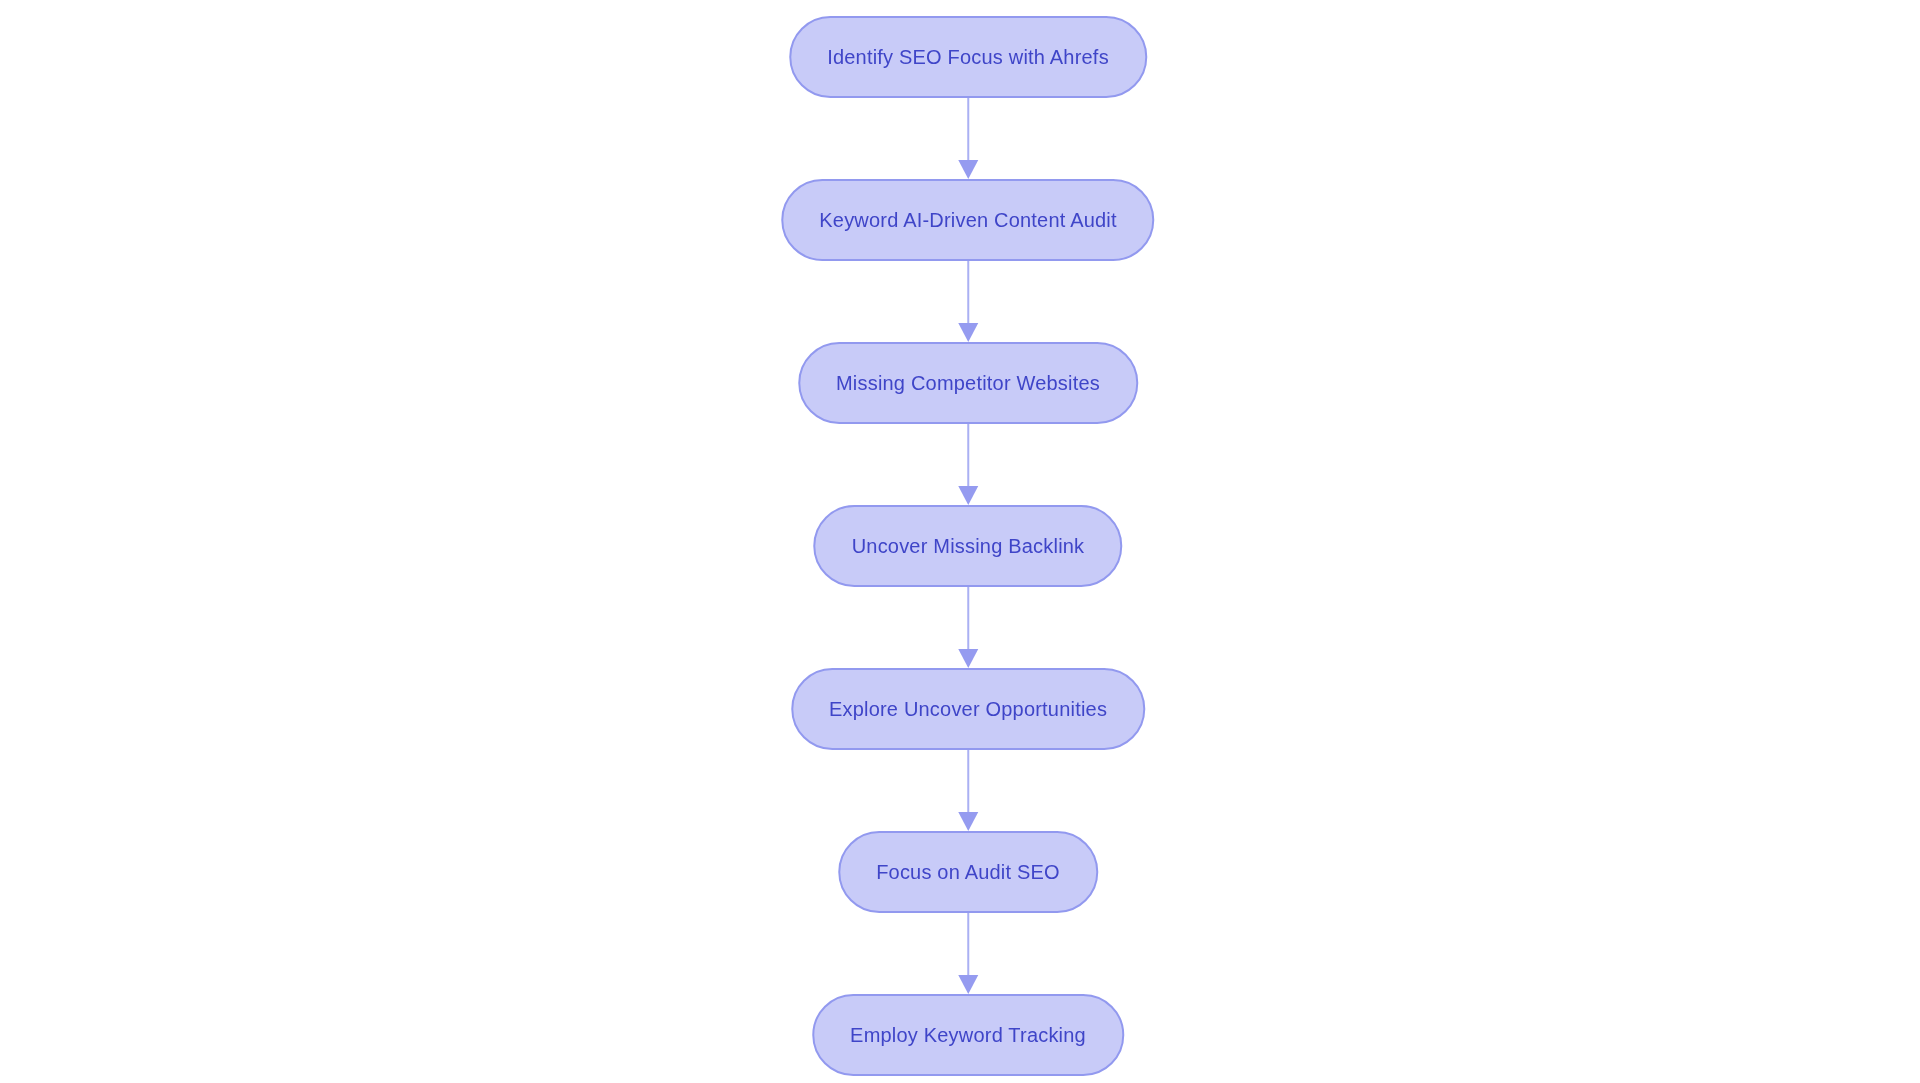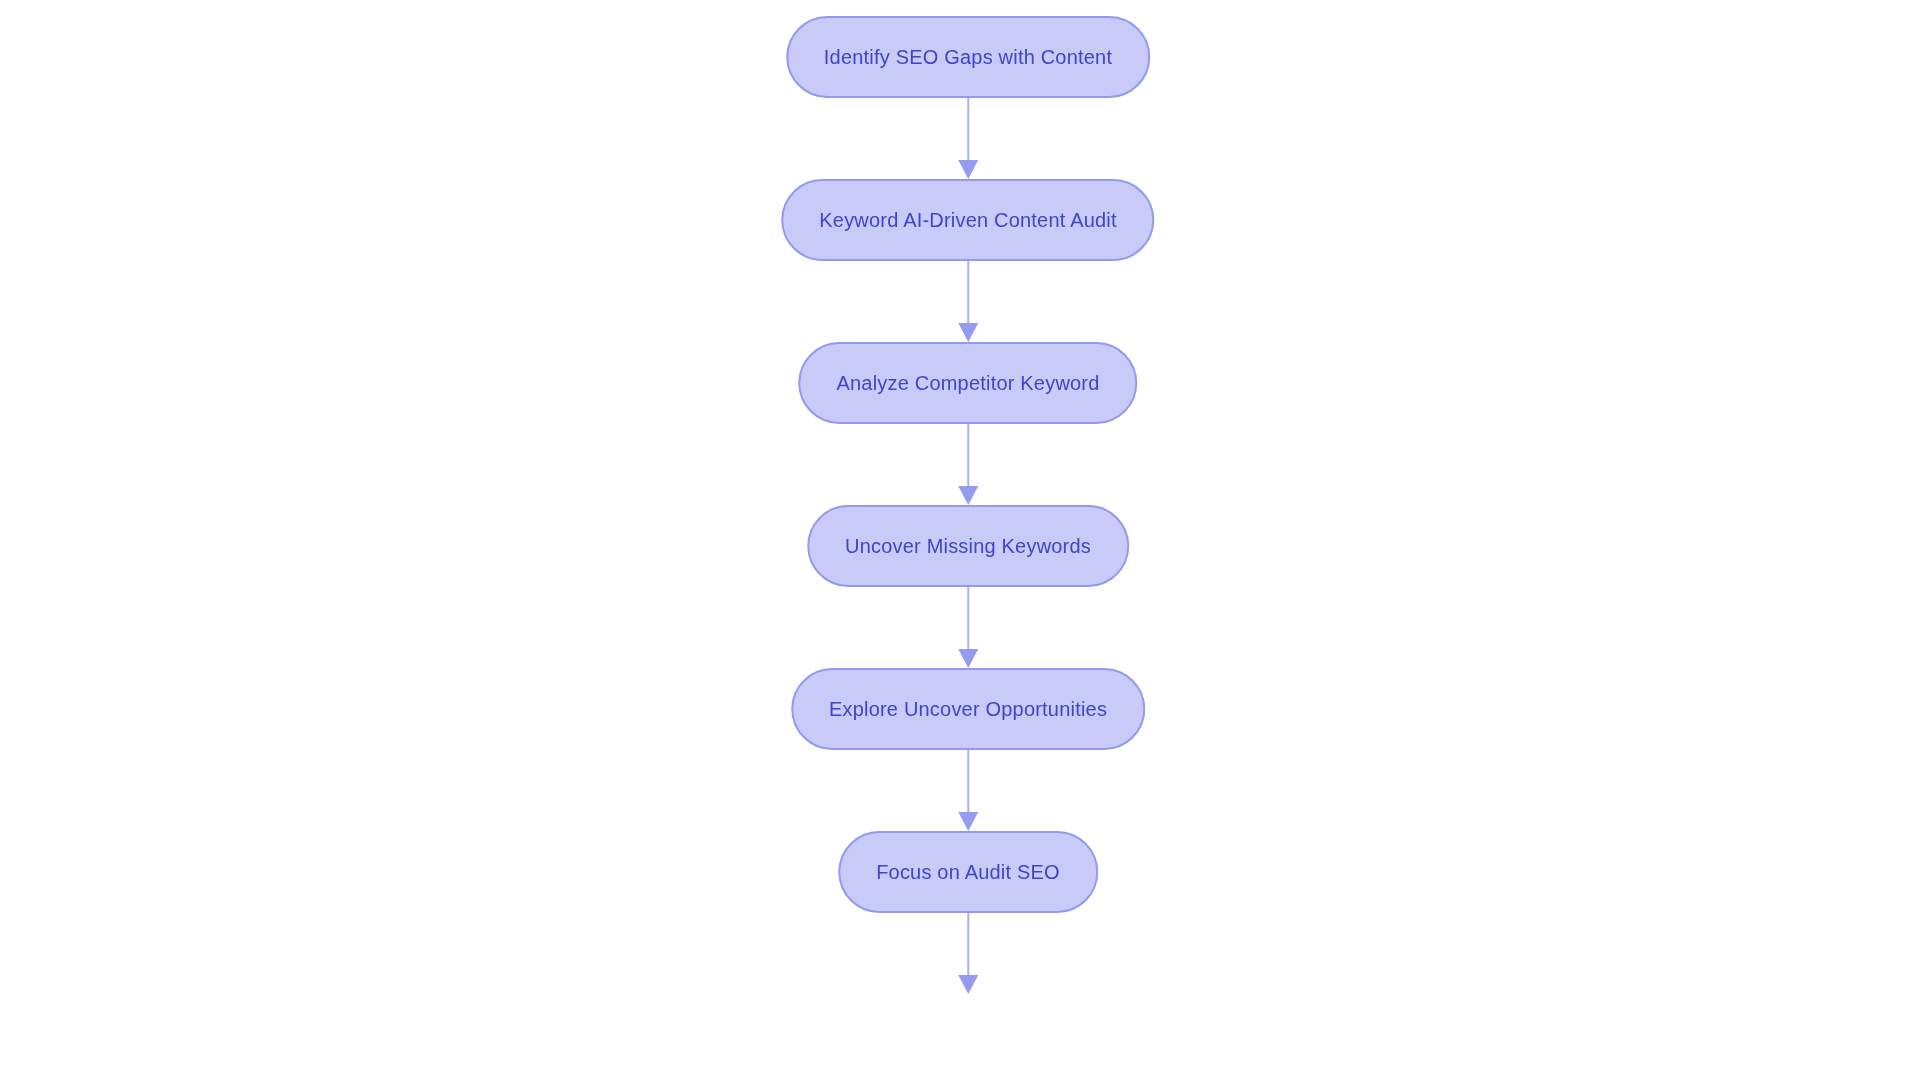--- a/index.html
+++ b/index.html
@@ -67,57 +67,58 @@
     border-right: 10px solid transparent;
     border-top: 19px solid var(--arrow-head);
   }
 </style>
 </head>
 <body>
 
 <div class="canvas">
   <div class="flow">
 
-    <div class="node">Identify SEO Gaps with Content</div>
+    <div class="node">Identify SEO Focus with Ahrefs</div>
 
     <div class="connector">
       <div class="line"></div>
       <div class="head"></div>
     </div>
 
     <div class="node">Keyword AI-Driven Content Audit</div>
 
     <div class="connector">
       <div class="line"></div>
       <div class="head"></div>
     </div>
 
-    <div class="node">Analyze Competitor Keyword</div>
+    <div class="node">Missing Competitor Websites</div>
 
     <div class="connector">
       <div class="line"></div>
       <div class="head"></div>
     </div>
 
-    <div class="node">Uncover Missing Keywords</div>
+    <div class="node">Uncover Missing Backlink</div>
 
     <div class="connector">
       <div class="line"></div>
       <div class="head"></div>
     </div>
 
     <div class="node">Explore Uncover Opportunities</div>
 
     <div class="connector">
       <div class="line"></div>
       <div class="head"></div>
     </div>
 
     <div class="node">Focus on Audit SEO</div>
 
     <div class="connector">
       <div class="line"></div>
       <div class="head"></div>
     </div>
 
+    <div class="node">Employ Keyword Tracking</div>
 
   </div>
 </div>
 
 </body></html>

